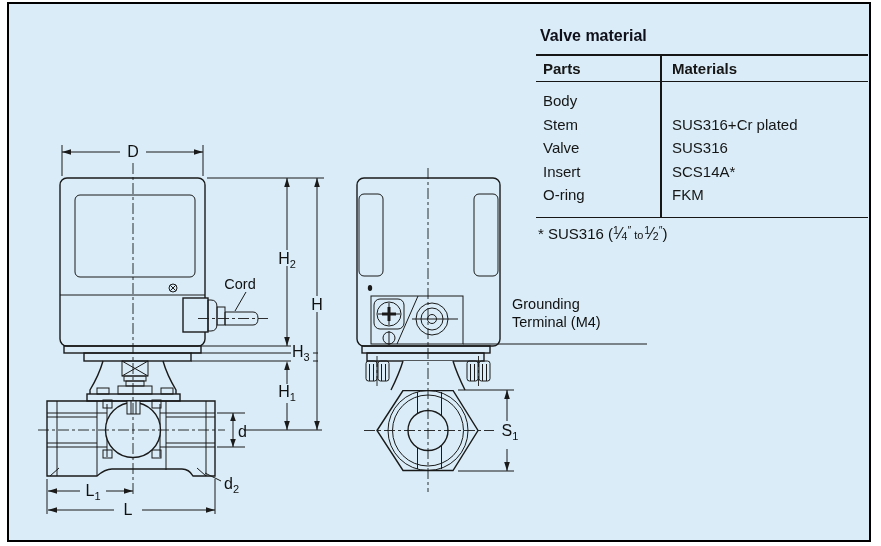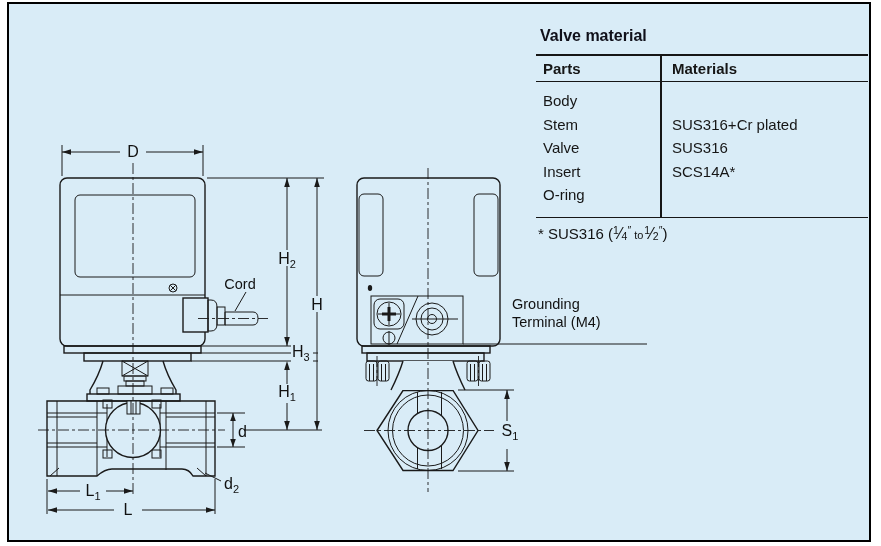--- a/index.html
+++ b/index.html
@@ -287,17 +287,18 @@
       <div class="tbl-row">
         <div class="c1">Valve</div>
         <div class="c2">SUS316</div>
       </div>
       <div class="tbl-row">
         <div class="c1">Insert</div>
         <div class="c2">SCS14A*</div>
       </div>
       <div class="tbl-row">
         <div class="c1">O-ring</div>
+        <div class="c2">FKM</div>
       </div>
     </div>
   </div>
   <div class="foot"><span>* SUS316 (</span><span class="f-num">1</span><span class="f-slash">⁄</span><span class="f-den">4</span><span class="f-inch">″</span><span class="f-mid">to</span><span class="f-num">1</span><span class="f-slash">⁄</span><span class="f-den">2</span><span class="f-inch">″</span><span>)</span></div>
 </div>
 
 </body></html>

